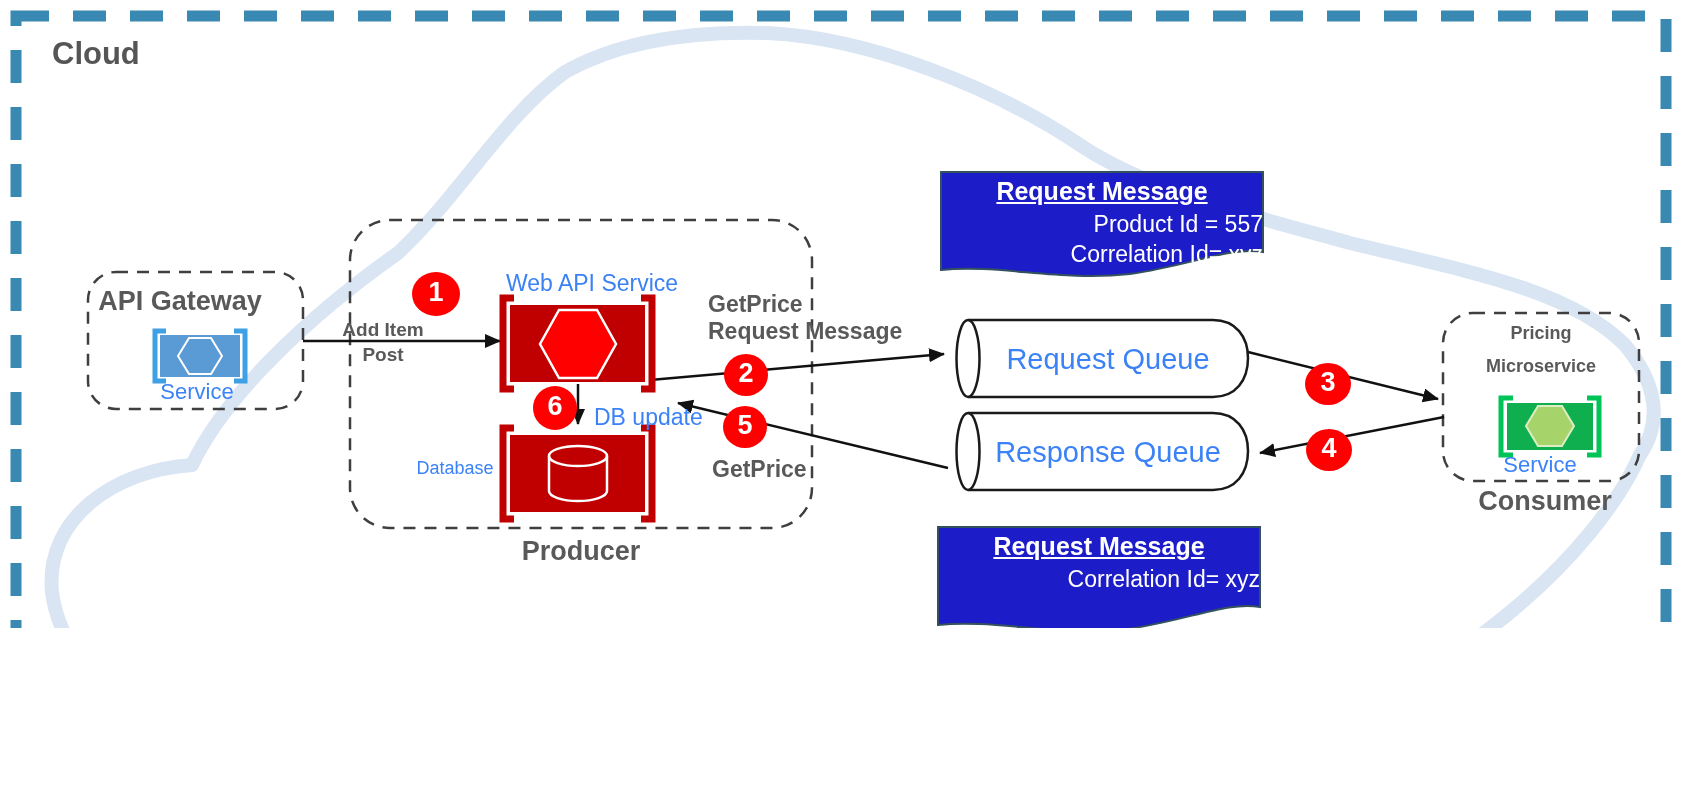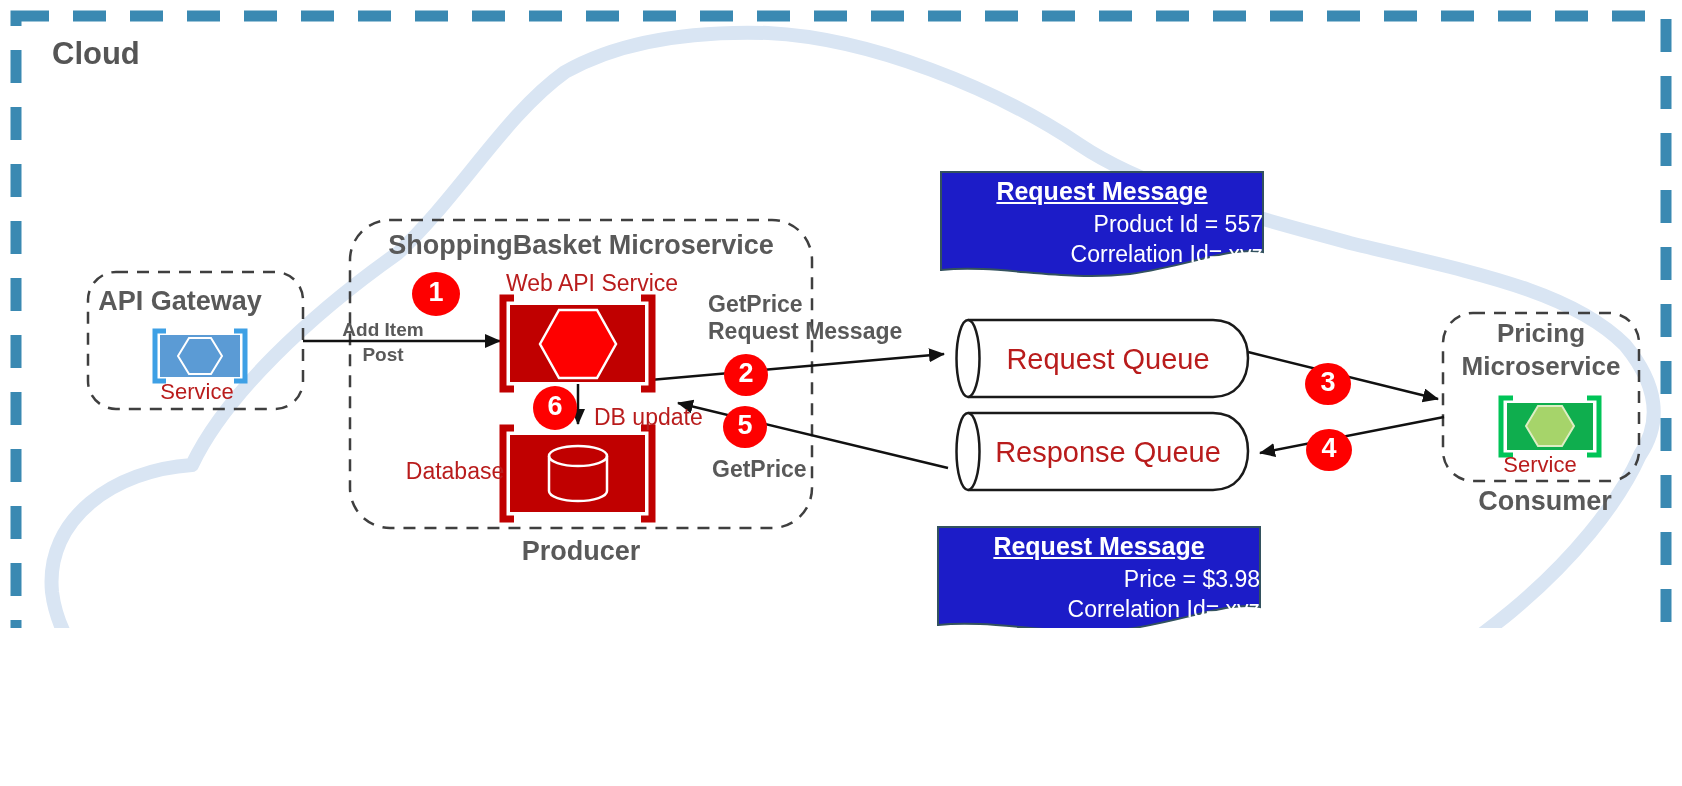--- a/index.html
+++ b/index.html
@@ -1,21 +1,21 @@
 <!DOCTYPE html>
 <html><head>
 <meta charset="utf-8">
 <style>
   html,body{margin:0;padding:0;background:#ffffff;}
   #stage{position:relative;width:1682px;height:628px;background:#ffffff;overflow:hidden;
          font-family:"Liberation Sans",sans-serif;}
   #shapes{position:absolute;left:0;top:0;width:1682px;height:786px;}
   .lbl{position:absolute;color:#595959;white-space:nowrap;}
   .b{font-weight:bold;}
-  .light{color:#b91c1c;font-weight:300;}
+  .light{color:#3b82f6;font-weight:300;}
   .ctr{transform:translateX(-50%);text-align:center;}
   .cardtext{position:absolute;width:322px;text-align:center;color:#ffffff;}
   .cardtext .t{font-size:25px;font-weight:bold;text-decoration:underline;margin-bottom:5px;}
   .cardtext .l{font-size:23px;margin-top:3px;text-align:right;}
   .step{position:absolute;color:#ffffff;font-size:27px;font-weight:bold;
         transform:translate(-50%,-54%);}
 </style>
 </head>
 <body>
 
@@ -95,27 +95,26 @@
     <ellipse cx="1329" cy="450" rx="23" ry="21" fill="#fe0000"></ellipse>
     <ellipse cx="745" cy="427" rx="22" ry="21" fill="#fe0000"></ellipse>
     <ellipse cx="555" cy="408" rx="22" ry="22" fill="#fe0000"></ellipse>
   </svg>
 
   <div class="lbl b" style="left:52px;top:36px;font-size:31px;color:#555555;">Cloud</div>
 
   <div class="lbl b ctr" style="left:180px;top:286px;font-size:27px;">API Gateway</div>
   <div class="lbl light ctr" style="left:197px;top:379px;font-size:22px;">Service</div>
 
-  <div class="lbl b ctr" style="left:581px;top:230px;font-size:27px;">ShoppingBasket Microservice</div>
   <div class="lbl light ctr" style="left:592px;top:270px;font-size:23px;">Web API Service</div>
-  <div class="lbl light ctr" style="left:455px;top:458px;font-size:23px;">Database</div>
+  <div class="lbl light ctr" style="left:455px;top:458px;font-size:18px;">Database</div>
   <div class="lbl light" style="left:594px;top:404px;font-size:23px;">DB update</div>
   <div class="lbl b ctr" style="left:581px;top:536px;font-size:27px;">Producer</div>
 
-  <div class="lbl b ctr" style="left:1541px;top:317px;font-size:26px;line-height:33px;">
+  <div class="lbl b ctr" style="left:1541px;top:317px;font-size:18px;line-height:33px;">
     <div>Pricing</div>
     <div>Microservice</div>
   </div>
   <div class="lbl light ctr" style="left:1540px;top:452px;font-size:22px;">Service</div>
   <div class="lbl b ctr" style="left:1545px;top:486px;font-size:27px;">Consumer</div>
 
   <div class="lbl b ctr" style="left:383px;top:317px;font-size:19px;line-height:25px;">
     <div>Add Item</div>
     <div>Post</div>
   </div>
@@ -131,21 +130,20 @@
   <div class="lbl light ctr" style="left:1108px;top:436px;font-size:29px;">Response Queue</div>
   <div class="lbl light ctr" style="left:1108px;top:343px;font-size:29px;">Request Queue</div>
 
   <div class="cardtext" style="left:941px;top:177px;">
     <div class="t">Request Message</div>
     <div class="l">Product Id = 557</div>
     <div class="l">Correlation Id= xyz</div>
   </div>
   <div class="cardtext" style="left:938px;top:532px;">
     <div class="t">Request Message</div>
-    <div class="l">Price = $3.98</div>
     <div class="l">Correlation Id= xyz</div>
   </div>
 
   <div class="step" style="left:436px;top:294px;">1</div>
   <div class="step" style="left:746px;top:375px;">2</div>
   <div class="step" style="left:1328px;top:384px;">3</div>
   <div class="step" style="left:1329px;top:450px;">4</div>
   <div class="step" style="left:745px;top:427px;">5</div>
   <div class="step" style="left:555px;top:408px;">6</div>
 

